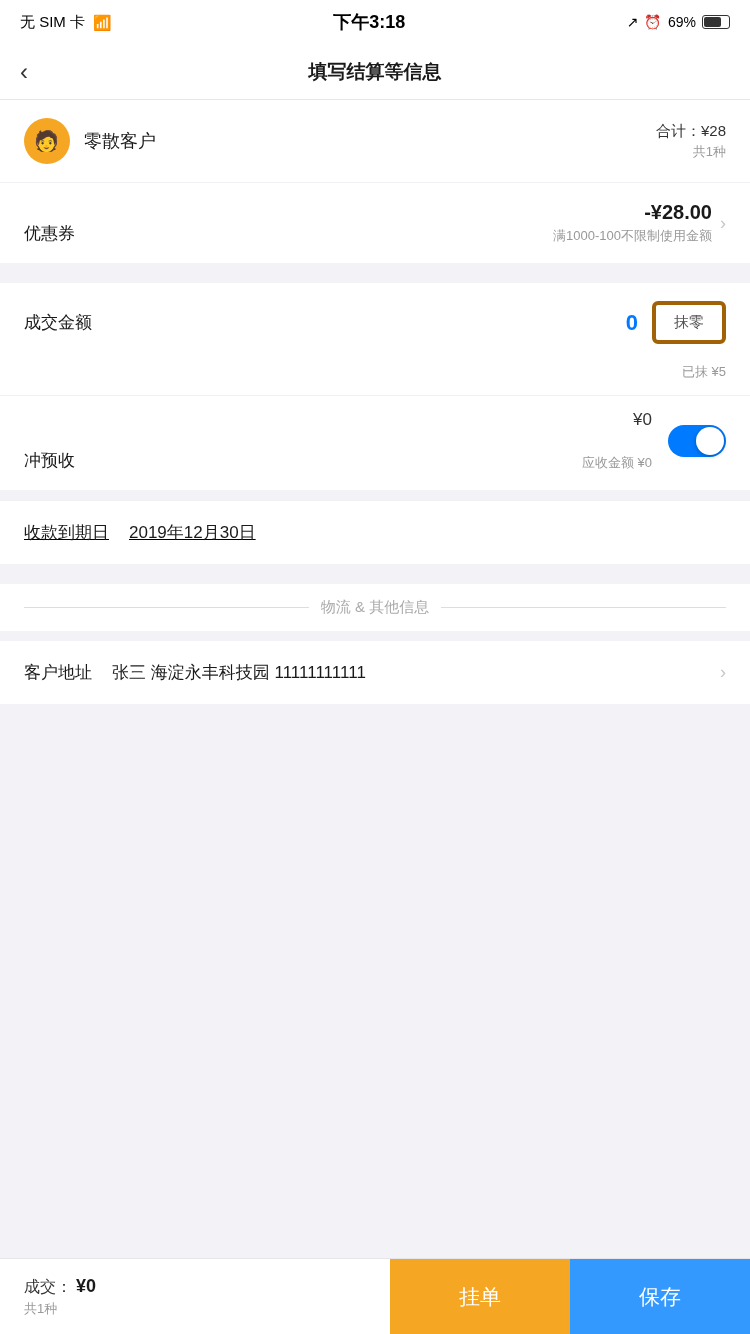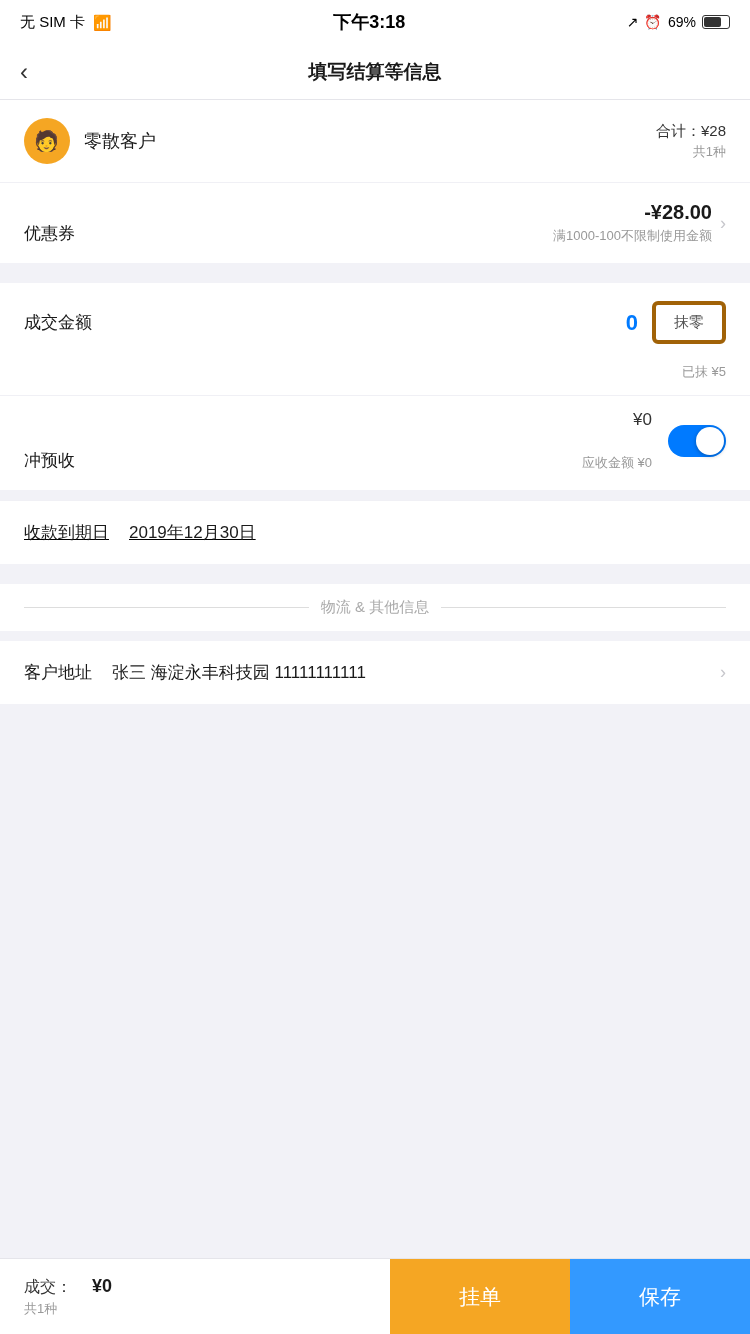--- a/index.html
+++ b/index.html
@@ -351,21 +351,21 @@
     <span class="address-label">客户地址</span>
     <span class="address-value">张三 海淀永丰科技园 11111111111</span>
     <span class="chevron">›</span>
   </div>
 </div>
 
 <div class="content-area"></div>
 
 <div class="bottom-bar">
   <div class="bottom-left">
-    <div style="display:flex;align-items:baseline;gap:20px;">
+    <div style="display:flex;align-items:baseline;gap:4px;">
       <span class="bottom-deal">成交：</span>
       <span class="bottom-deal-value">¥0</span>
     </div>
     <span class="bottom-count">共1种</span>
   </div>
   <div class="btn-pending">
     <span>挂单</span>
   </div>
   <div class="btn-save">
     <span>保存</span>

